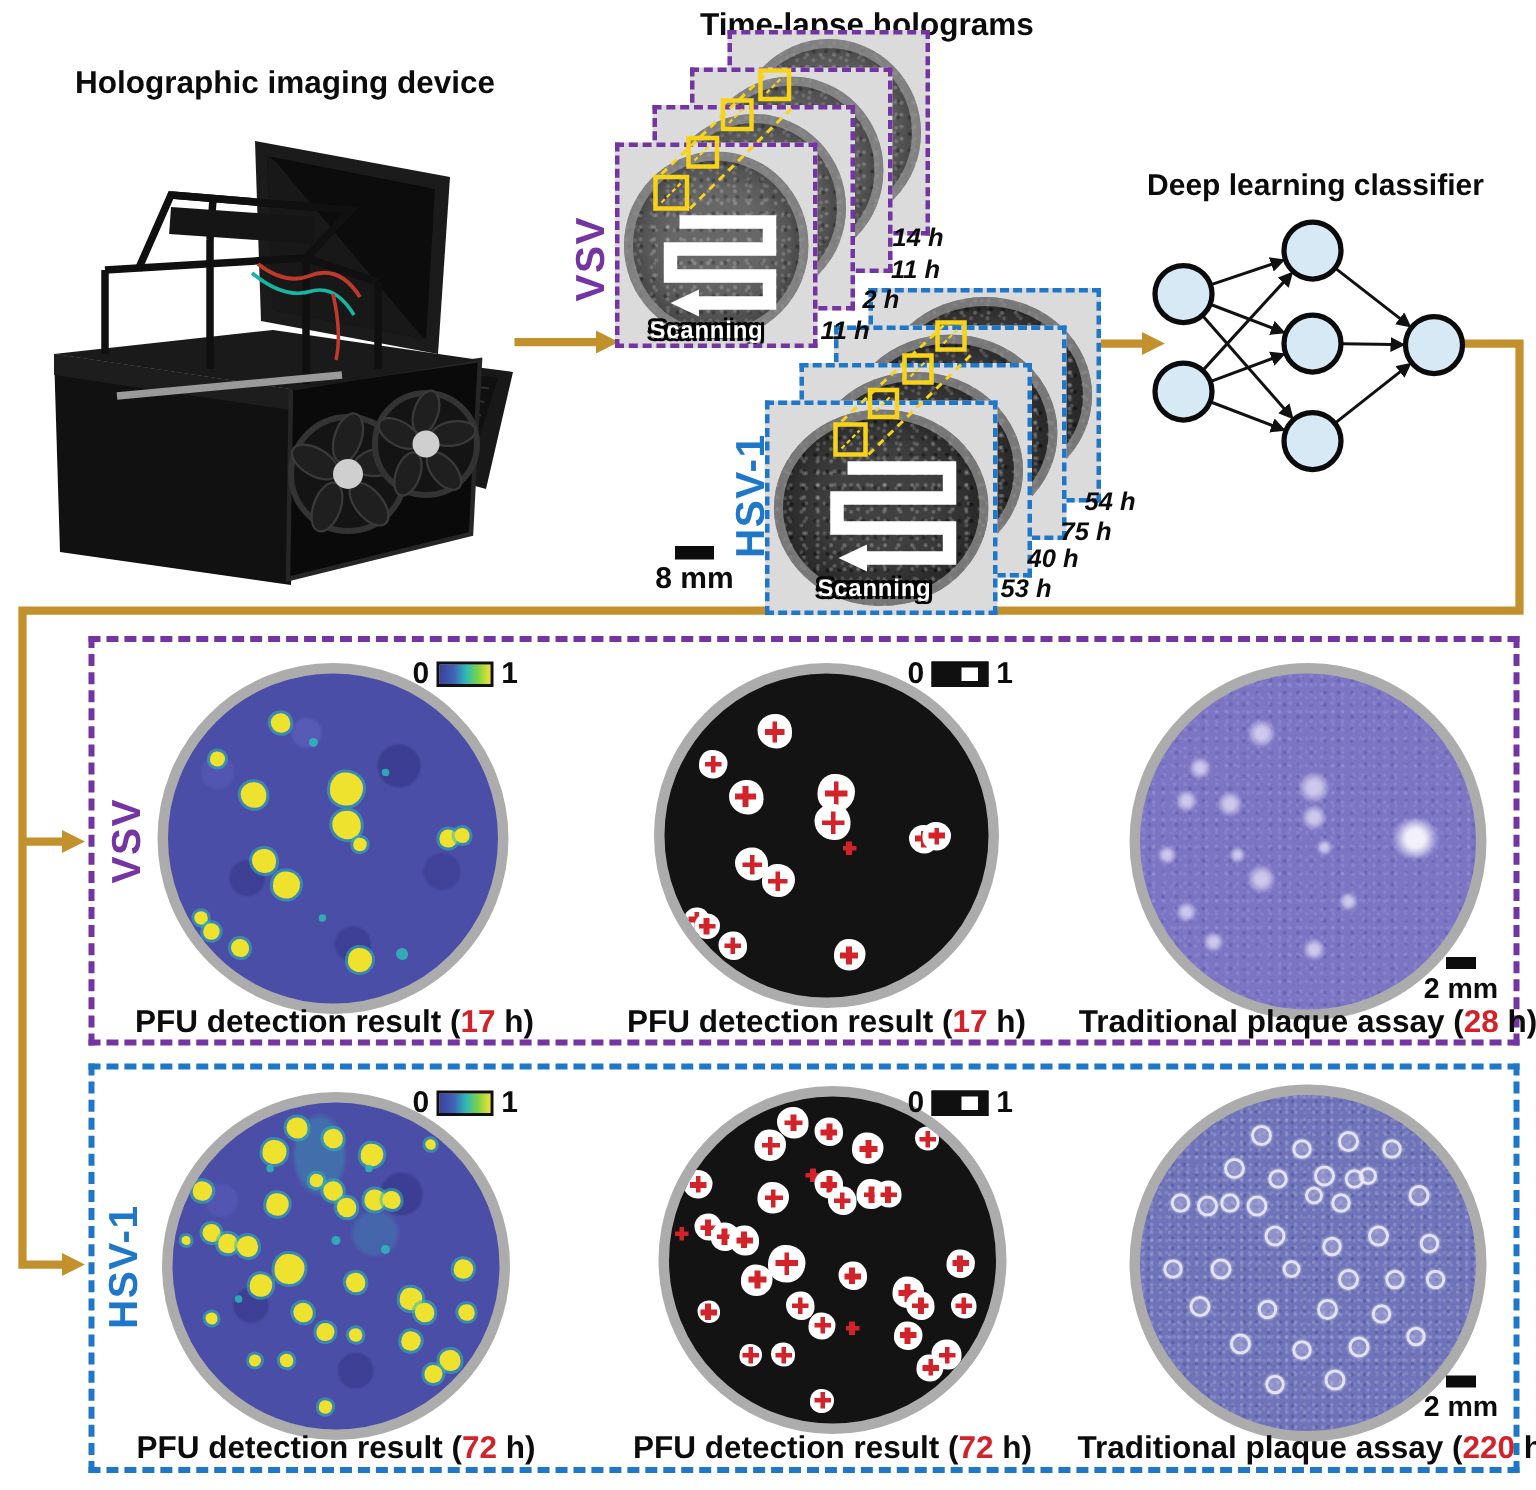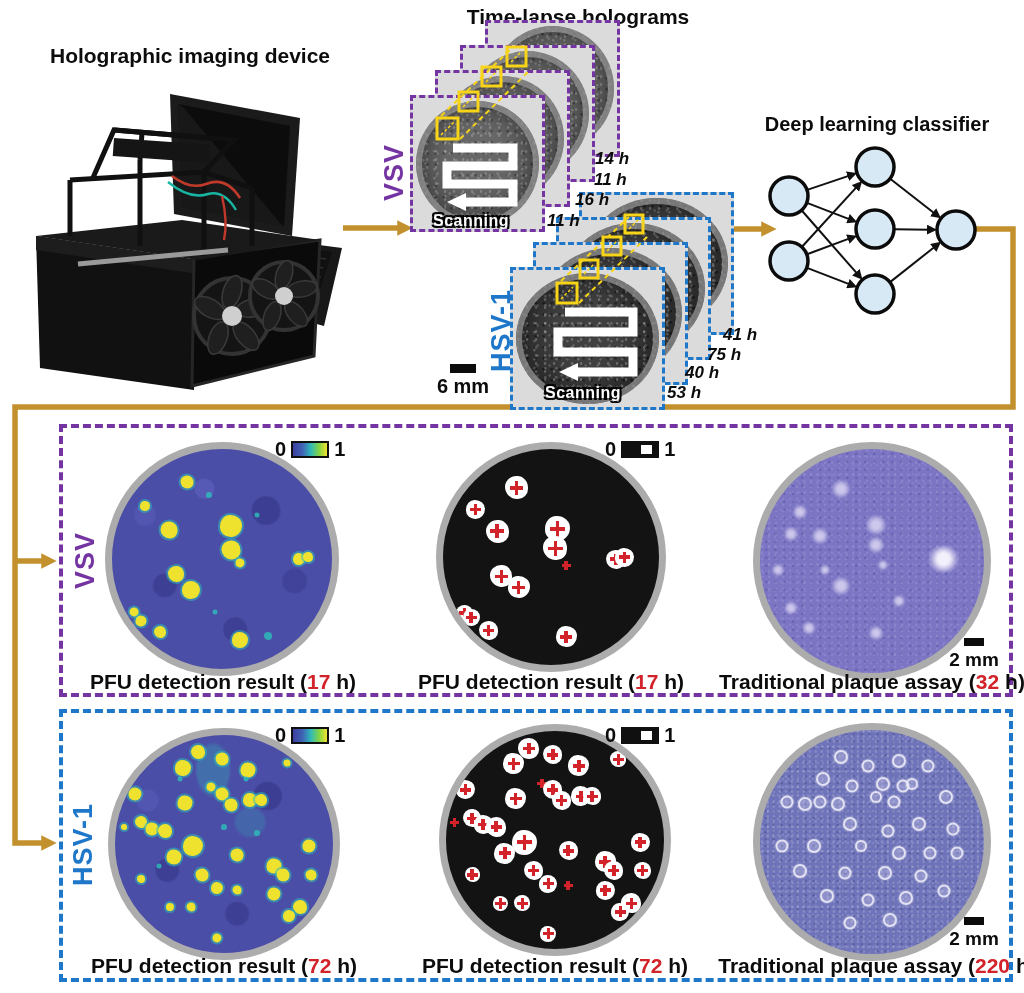--- a/index.html
+++ b/index.html
@@ -185,21 +185,21 @@
         <line x1="36" y1="115" x2="49" y2="102" stroke="var(--roi)" stroke-width="1.5" stroke-dasharray="3,2"></line>
         <rect x="54" y="72" width="19" height="19" fill="none" stroke="var(--roi)" stroke-width="3"></rect>
         <line x1="58" y1="87" x2="69" y2="76" stroke="var(--roi)" stroke-width="1.5" stroke-dasharray="3,2"></line>
         <rect x="77" y="47" width="19" height="19" fill="none" stroke="var(--roi)" stroke-width="3"></rect>
         <line x1="81" y1="62" x2="92" y2="51" stroke="var(--roi)" stroke-width="1.5" stroke-dasharray="3,2"></line>
         <rect x="102" y="27" width="19" height="19" fill="none" stroke="var(--roi)" stroke-width="3"></rect>
         <line x1="106" y1="42" x2="117" y2="31" stroke="var(--roi)" stroke-width="1.5" stroke-dasharray="3,2"></line>
       </svg>
       <div class="time-label" style="left: 190px; top: 129px; z-index: 7;">14 h</div>
       <div class="time-label" style="left: 189px; top: 150px; z-index: 7;">11 h</div>
-      <div class="time-label" style="left: 170px; top: 170px; z-index: 7;">16 h</div>
+      <div class="time-label" style="left: 170px; top: 170px; z-index: 7;">2 h</div>
       <div class="time-label" style="left: 142px; top: 191px; z-index: 7;">11 h</div>
       <div class="stack-label" style="left: -56px; top: 137px; width: 90px; color: var(--purple); z-index: 7;">VSV</div>
     </div>
   <div class="stack" id="stack-hsv" style="left:505px;top:190px;width:268px;height:222px;">
       <div class="frame" style="left: 74px; top: 2px; width: 155px; height: 143px; border: 3px dashed var(--blue); z-index: 1;">
         <div class="dish dish-hsv"></div>
       </div>
       <div class="frame" style="left: 51px; top: 27px; width: 155px; height: 143px; border: 3px dashed var(--blue); z-index: 2;">
         <div class="dish dish-hsv"></div>
       </div>
@@ -219,29 +219,29 @@
         <line x1="74" y1="113" x2="142" y2="47" stroke="var(--roi)" stroke-width="2" stroke-dasharray="5,4"></line>
         <rect x="52" y="93" width="20" height="20" fill="none" stroke="var(--roi)" stroke-width="3"></rect>
         <line x1="56" y1="109" x2="68" y2="97" stroke="var(--roi)" stroke-width="1.5" stroke-dasharray="3,2"></line>
         <rect x="75" y="70" width="18" height="18" fill="none" stroke="var(--roi)" stroke-width="3"></rect>
         <line x1="79" y1="84" x2="89" y2="74" stroke="var(--roi)" stroke-width="1.5" stroke-dasharray="3,2"></line>
         <rect x="98" y="47" width="18" height="18" fill="none" stroke="var(--roi)" stroke-width="3"></rect>
         <line x1="102" y1="61" x2="112" y2="51" stroke="var(--roi)" stroke-width="1.5" stroke-dasharray="3,2"></line>
         <rect x="120" y="25" width="18" height="18" fill="none" stroke="var(--roi)" stroke-width="3"></rect>
         <line x1="124" y1="39" x2="134" y2="29" stroke="var(--roi)" stroke-width="1.5" stroke-dasharray="3,2"></line>
       </svg>
-      <div class="time-label" style="left: 218px; top: 135px; z-index: 7;">41 h</div>
+      <div class="time-label" style="left: 218px; top: 135px; z-index: 7;">54 h</div>
       <div class="time-label" style="left: 202px; top: 155px; z-index: 7;">75 h</div>
       <div class="time-label" style="left: 180px; top: 173px; z-index: 7;">40 h</div>
       <div class="time-label" style="left: 162px; top: 193px; z-index: 7;">53 h</div>
       <div class="stack-label" style="left: -59px; top: 125px; width: 110px; color: var(--blue); z-index: 7;">HSV-1</div>
     </div>
 
   <div class="sbar" style="left:450px;top:364px;width:26px;height:9px;"></div>
-  <div class="sbar-label" style="left:428px;top:375px;width:70px;font-size:20px;">6 mm</div>
+  <div class="sbar-label" style="left:428px;top:375px;width:70px;font-size:20px;">8 mm</div>
 
   <svg class="net-svg" id="network" style="left:740px;top:140px" width="240" height="180" viewBox="0 0 240 180">
       <defs>
         <marker id="blkhead" viewBox="0 0 10 10" refX="2" refY="5" markerWidth="5" markerHeight="5" orient="auto">
            <path d="M0,0 L10,5 L0,10 Z" fill="#111"></path>
         </marker>
       </defs>
       <line x1="67.95151414290822" y1="49.60937313785653" x2="109.41545590707389" y2="35.627346263893685" stroke="#111" stroke-width="2" marker-end="url(#blkhead)"></line>
       <line x1="67.67250238493122" y1="63.16502998491547" x2="109.79212178034285" y2="79.32720952036412" stroke="#111" stroke-width="2" marker-end="url(#blkhead)"></line>
       <line x1="62.19179780817477" y1="71.03251378140845" x2="117.19107295896406" y2="133.70610639509857" stroke="#111" stroke-width="2" marker-end="url(#blkhead)"></line>
@@ -386,21 +386,21 @@
         <div class="blob" style="left: 29%; top: 54%; width: 10px; height: 10px; border-radius: 50%; background: radial-gradient(circle, rgba(214, 209, 240, 0.9) 0px, rgba(214, 209, 240, 0.9) 30%, rgba(186, 180, 228, 0.5) 62%, transparent 78%); filter: blur(1.2px);"></div>
         <div class="blob" style="left: 36%; top: 61%; width: 18px; height: 18px; border-radius: 50%; background: radial-gradient(circle, rgba(214, 209, 240, 0.9) 0px, rgba(214, 209, 240, 0.9) 30%, rgba(186, 180, 228, 0.5) 62%, transparent 78%); filter: blur(1.2px);"></div>
         <div class="blob" style="left: 62%; top: 68%; width: 12px; height: 12px; border-radius: 50%; background: radial-gradient(circle, rgba(214, 209, 240, 0.9) 0px, rgba(214, 209, 240, 0.9) 30%, rgba(186, 180, 228, 0.5) 62%, transparent 78%); filter: blur(1.2px);"></div>
         <div class="blob" style="left: 14%; top: 71%; width: 13px; height: 13px; border-radius: 50%; background: radial-gradient(circle, rgba(214, 209, 240, 0.9) 0px, rgba(214, 209, 240, 0.9) 30%, rgba(186, 180, 228, 0.5) 62%, transparent 78%); filter: blur(1.2px);"></div>
         <div class="blob" style="left: 22%; top: 80%; width: 13px; height: 13px; border-radius: 50%; background: radial-gradient(circle, rgba(214, 209, 240, 0.9) 0px, rgba(214, 209, 240, 0.9) 30%, rgba(186, 180, 228, 0.5) 62%, transparent 78%); filter: blur(1.2px);"></div>
         <div class="blob" style="left: 52%; top: 82%; width: 14px; height: 14px; border-radius: 50%; background: radial-gradient(circle, rgba(214, 209, 240, 0.9) 0px, rgba(214, 209, 240, 0.9) 30%, rgba(186, 180, 228, 0.5) 62%, transparent 78%); filter: blur(1.2px);"></div>
       </div>
     <div class="sbar" style="left:901px;top:210px;width:20px;height:8px;"></div>
     <div class="sbar-label" style="left:872px;top:221px;width:78px;">2 mm</div>
     <div class="caption" style="left:649px;top:242px;width:320px;">
-      <span>Traditional plaque assay (</span><span class="red">32</span><span> h)</span>
+      <span>Traditional plaque assay (</span><span class="red">28</span><span> h)</span>
     </div>
   </div>
 
   <div class="row-box row-hsv" style="top:709px;">
     <div class="row-label" style="left:-35px;top:116px;width:110px;color:var(--blue);">HSV-1</div>
 
     <div class="panel-circle heat heat-streaky" id="hsv-heat" style="left:45px;top:15px;width:232px;height:232px;">
         <div class="blob" style="left: 38%; top: 8%; width: 14px; height: 14px; background: rgb(239, 226, 47); border-radius: 52% 48% 45% 55% / 48% 52% 45% 55%; box-shadow: rgba(47, 185, 185, 0.55) 0px 0px 0px 2px;"></div>
         <div class="blob" style="left: 31%; top: 15%; width: 16px; height: 16px; background: rgb(239, 226, 47); border-radius: 46% 54% 50% 50% / 52% 48% 55% 45%; box-shadow: rgba(47, 185, 185, 0.55) 0px 0px 0px 2px;"></div>
         <div class="blob" style="left: 49%; top: 11%; width: 13px; height: 13px; background: rgb(239, 226, 47); border-radius: 52% 48% 45% 55% / 48% 52% 45% 55%; box-shadow: rgba(47, 185, 185, 0.55) 0px 0px 0px 2px;"></div>

